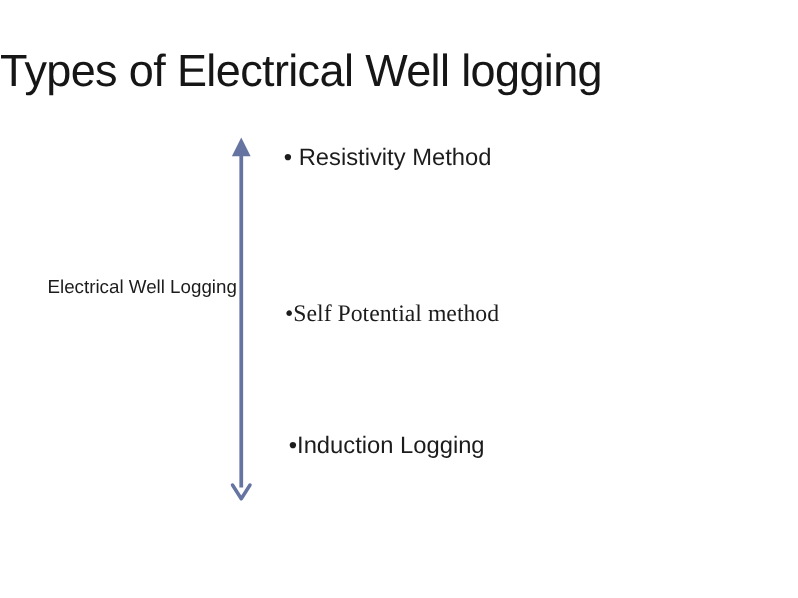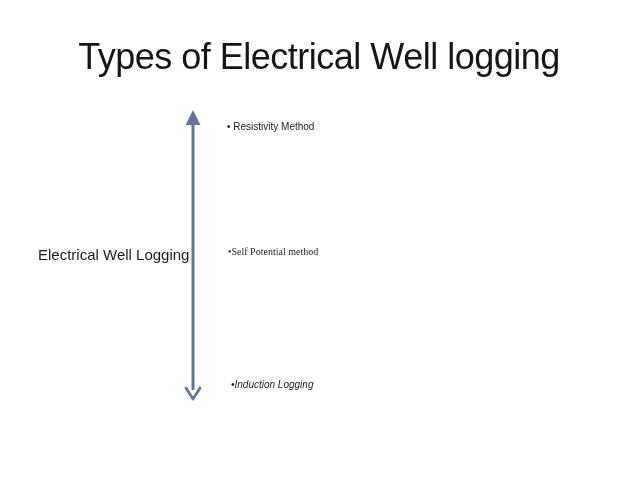--- a/index.html
+++ b/index.html
@@ -14,46 +14,46 @@
     background: var(--background, #ffffff);
     font-family: "Liberation Sans", sans-serif;
     overflow: hidden;
   }
   .title {
     position: absolute;
     top: 36px;
     left: 0;
     width: 100%;
     margin: 0;
-    text-align: center;
+    text-align: left;
     font-size: 36px;
     font-weight: 400;
     letter-spacing: -0.5px;
     color: var(--title_text, #161616);
     font-family: "Liberation Sans", sans-serif;
   }
   .side-label {
     position: absolute;
     left: 38px;
-    top: 246px;
+    top: 221px;
     font-size: 15px;
     line-height: 18px;
     color: var(--body_text, #1c1c1c);
     white-space: pre;
   }
   .bullet {
     position: absolute;
-    font-size: 10px;
+    font-size: 19px;
     line-height: 17px;
     color: var(--body_text, #1c1c1c);
     white-space: pre;
   }
   .b1 { left: 227px; top: 118px; }
   .b2 { left: 228px; top: 243px; font-family: Liberation Serif, serif; }
-  .b3 { left: 231px; top: 376px; font-style: italic; }
+  .b3 { left: 231px; top: 348px; }
   .arrow {
     position: absolute;
     left: 180px;
     top: 108px;
     width: 26px;
     height: 298px;
   }
 </style>
 </head>
 <body>

